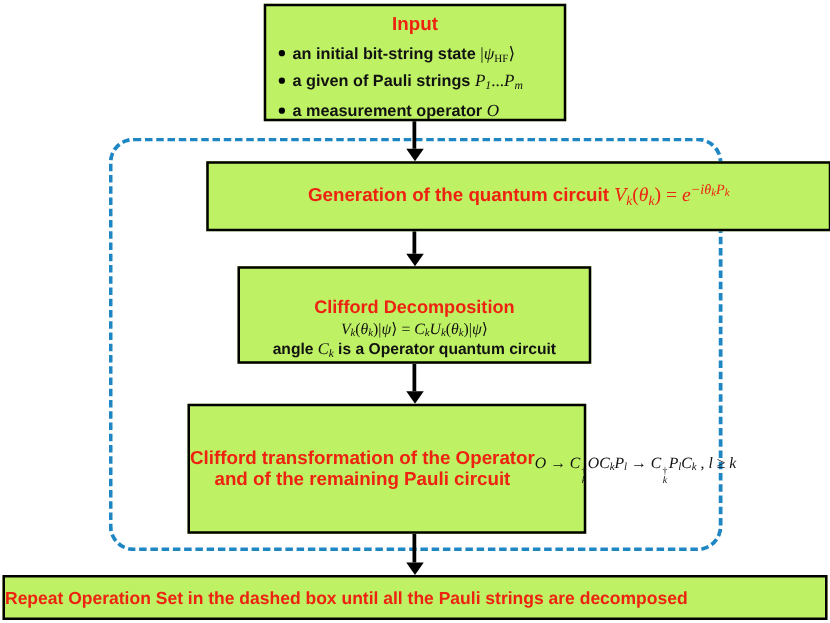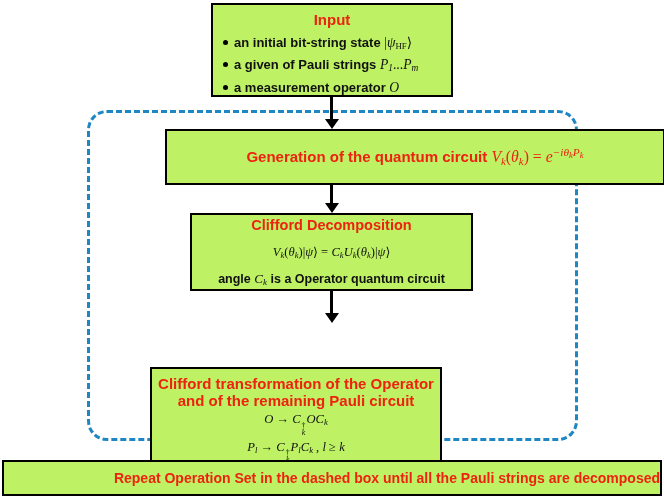--- a/index.html
+++ b/index.html
@@ -4,23 +4,23 @@
 <style>
   :root{ --red:#ee2211; --blue:#1e86c2; }
   html,body{margin:0;padding:0;background:#fff;}
   .stage{
     position:relative;width:664px;height:498px;background:#fff;
     font-family:"Liberation Sans",sans-serif;color:#111;overflow:hidden;
   }
   .box{position:absolute;background:#bef264;border:2px solid #000;box-sizing:border-box;}
   .input-box{left:211px;top:3px;width:242px;height:94px;}
   .gen-box{left:122px;top:129px;width:500px;height:56px;display:flex;flex-direction:column;align-items:center;justify-content:center;gap:2px;margin-left:43px;}
-  .cliff-box{left:190px;top:213px;width:283px;height:78px;display:flex;flex-direction:column;align-items:center;justify-content:space-between;padding:2px 0;}
-  .transf-box{left:150px;top:323px;width:292px;height:104px;display:flex;flex-direction:column;align-items:center;justify-content:space-evenly;padding:2px 0;margin-top:44px;}
-  .footer-box{left:2px;top:460px;width:660px;height:36px;display:flex;align-items:center;justify-content:flex-end;}
+  .cliff-box{left:190px;top:213px;width:283px;height:78px;display:flex;flex-direction:column;align-items:center;justify-content:flex-end;padding:2px 0;}
+  .transf-box{left:150px;top:323px;width:319px;height:104px;display:flex;flex-direction:row;align-items:center;justify-content:space-evenly;padding:2px 0;}
+  .footer-box{left:2px;top:460px;width:660px;height:36px;display:flex;align-items:center;justify-content:flex-start;}
   .dashed-region{position:absolute;left:87px;top:110px;width:491px;height:331px;
     border:3px dashed var(--blue);border-radius:20px;box-sizing:border-box;}
   .varrow{position:absolute;left:330px;width:3px;background:#000;}
   .varrow::after{content:"";position:absolute;left:50%;bottom:-10px;transform:translateX(-50%);
     width:0;height:0;border-left:7px solid transparent;border-right:7px solid transparent;border-top:10px solid #000;}
 
   .box-title{color:var(--red);font-weight:bold;font-size:15px;text-align:center;}
   .input-box .box-title{margin-top:6px;}
   .bullets{margin-top:7px;padding-left:8px;display:flex;flex-direction:column;gap:3px;text-align:center;}
   .bullet-row{display:flex;align-items:flex-start;font-weight:bold;font-size:13px;line-height:15px;white-space:nowrap;}

